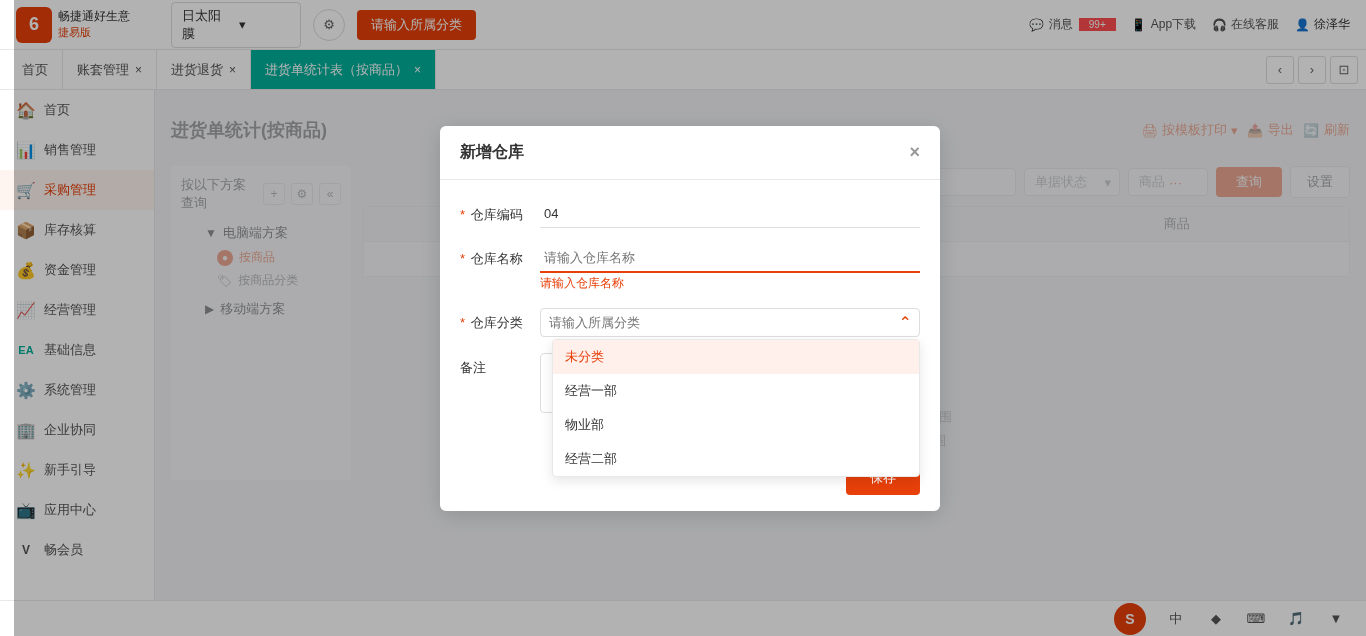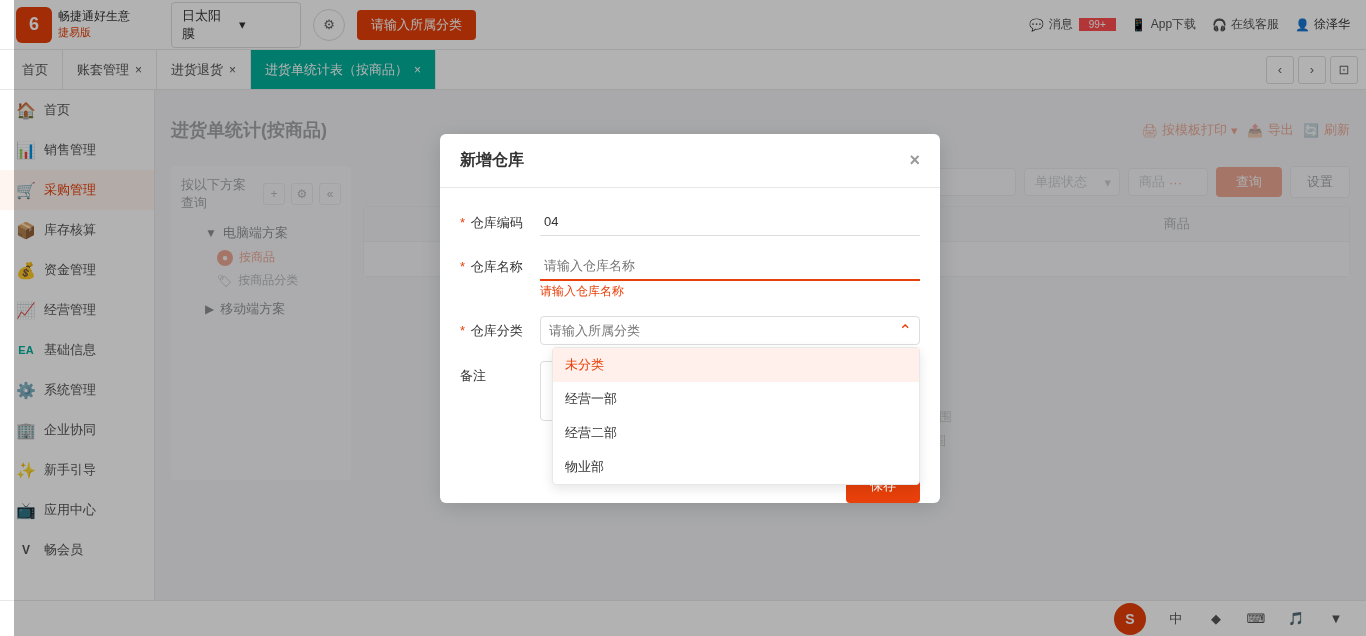--- a/index.html
+++ b/index.html
@@ -242,21 +242,21 @@
     .dropdown-item.selected { background: #fff0eb; color: #e8400a; }
 
     .form-textarea {
       flex: 1; border: 1px solid #ddd; border-radius: 4px;
       padding: 6px 8px; font-size: 13px; color: #333;
       outline: none; resize: none; height: 60px;
     }
 
     .modal-footer {
       display: flex; justify-content: flex-end;
-      padding: 12px 20px 0; gap: 8px; align-items: center;
+      padding: 12px 20px 16px; gap: 8px; align-items: center;
     }
     .save-btn {
       background: #e8400a; color: #fff; border: none; border-radius: 4px;
       padding: 8px 24px; cursor: pointer; font-size: 13px;
     }
 
     
     .status-bar {
       position: fixed; bottom: 0; left: 0; right: 0;
       height: 36px; background: #fff;
@@ -543,22 +543,22 @@
           <span class="required">*</span>
           <span>仓库分类</span>
         </div>
         <div class="select-wrap">
           <input class="select-input" type="text" placeholder="请输入所属分类" style="">
           <span class="select-arrow">⌃</span>
           
           <div class="dropdown-list">
             <div class="dropdown-item selected">未分类</div>
             <div class="dropdown-item">经营一部</div>
+            <div class="dropdown-item">物业部</div>
             <div class="dropdown-item">经营二部</div>
-            <div class="dropdown-item">物业部</div>
           </div>
         </div>
       </div>
 
       <div class="form-row">
         <div class="form-label">备注</div>
         <textarea class="form-textarea" style=""></textarea>
       </div>
     </div>
 

